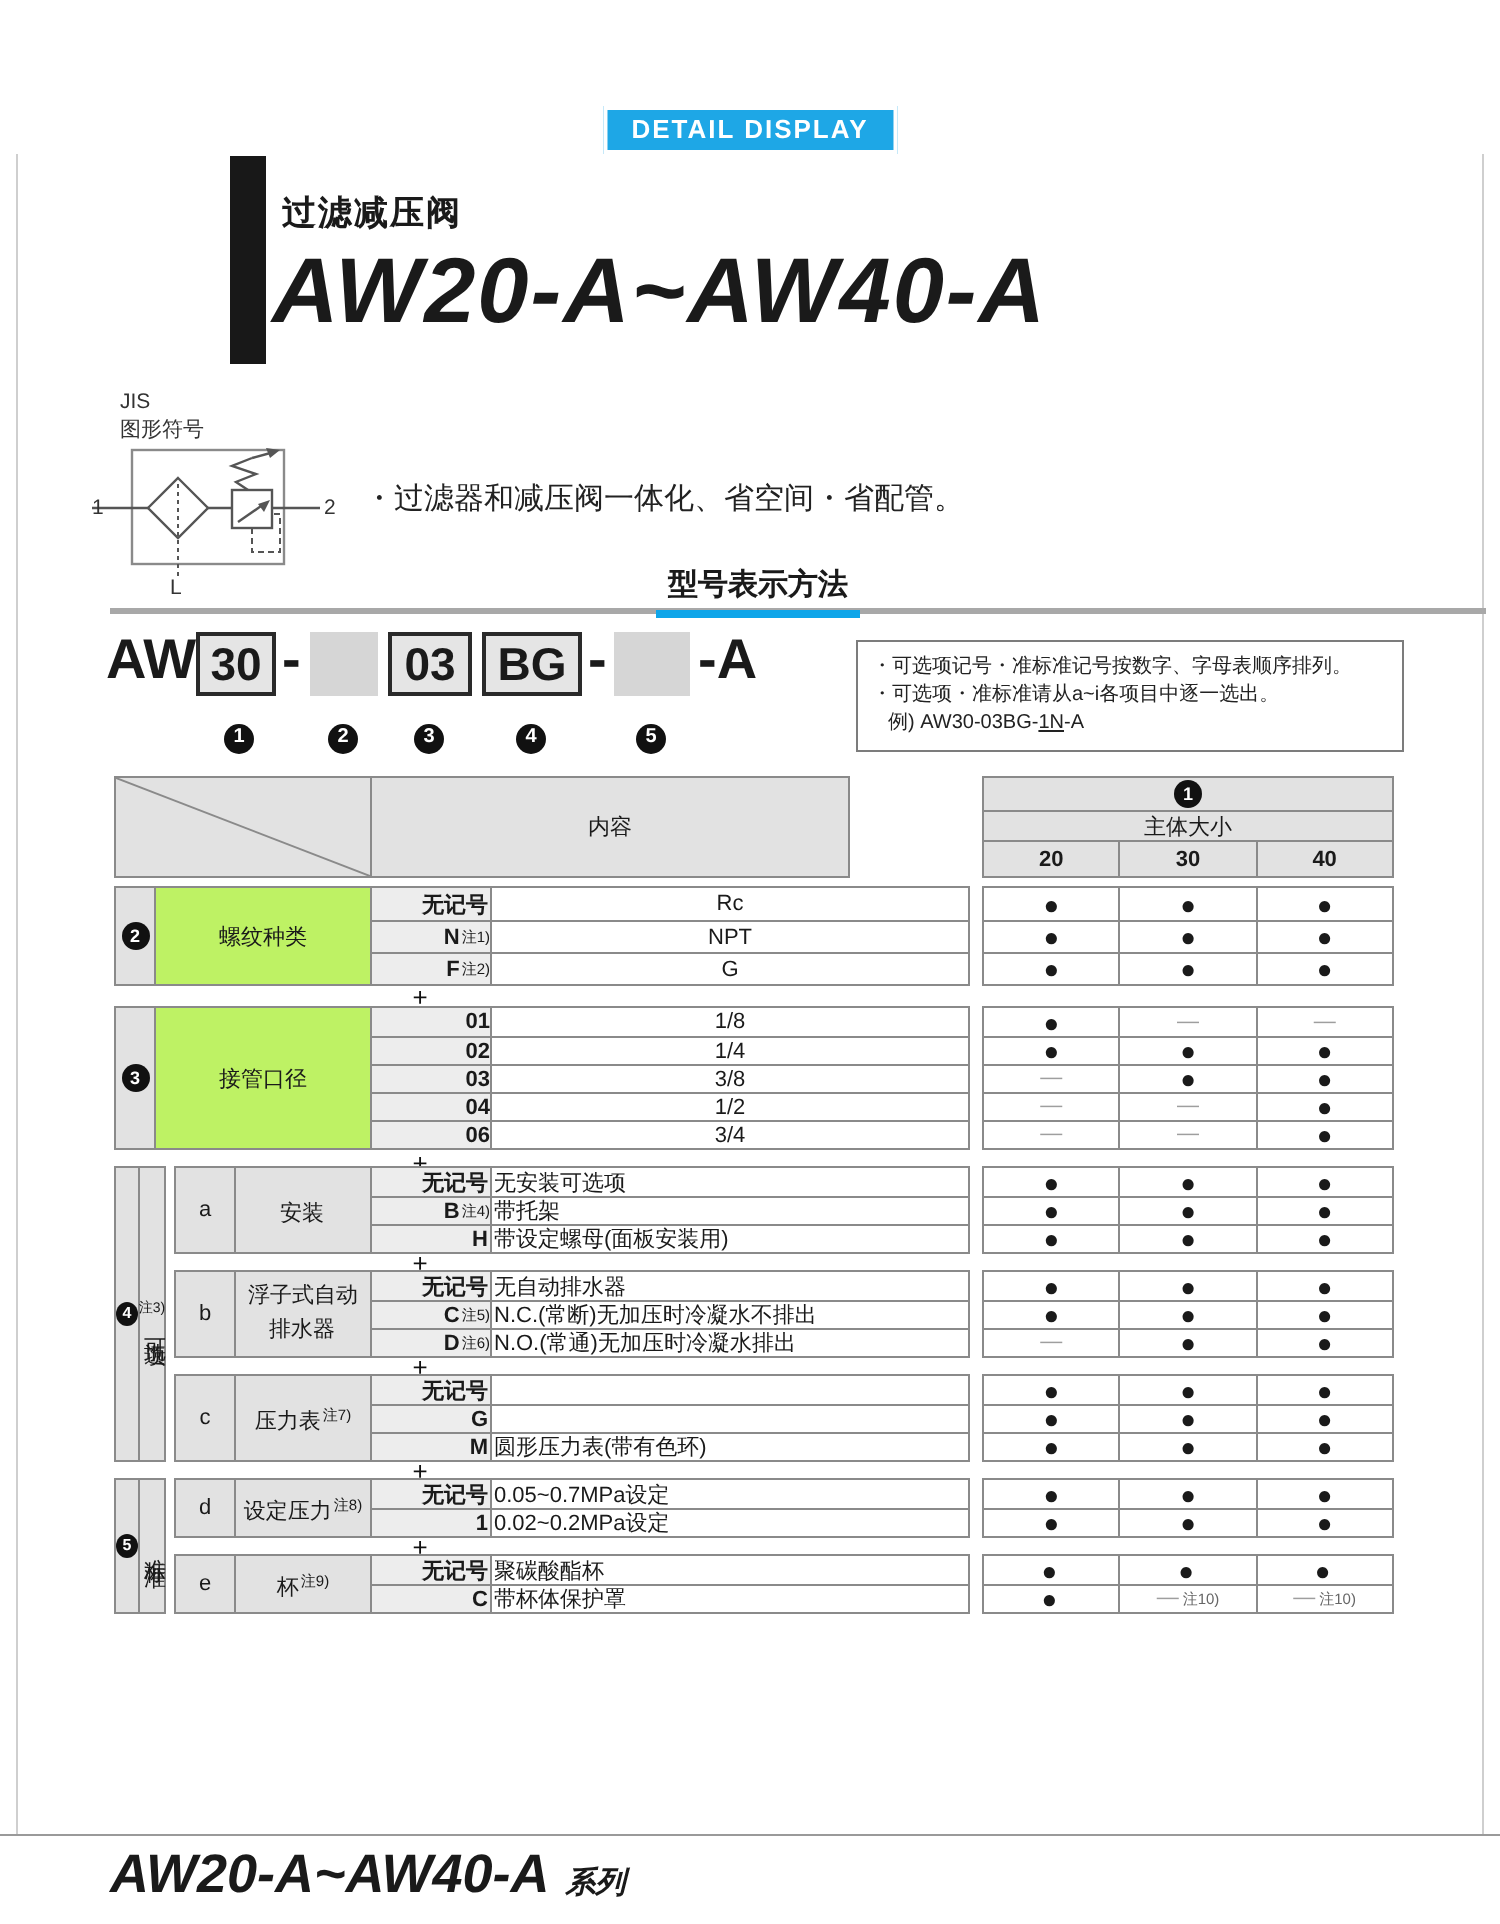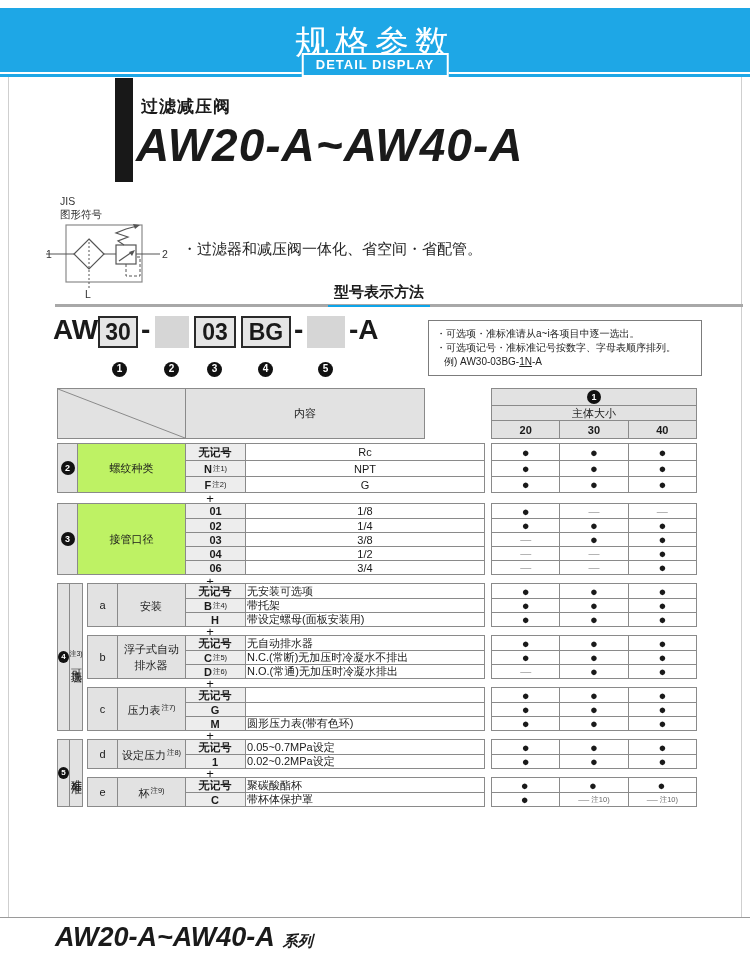--- a/index.html
+++ b/index.html
@@ -26,21 +26,21 @@
     font-style:italic;letter-spacing:1px;white-space:nowrap;}
 
   
   .jis-label{position:absolute;left:60px;font-size:10.5px;color:#333;}
   .jis-svg{position:absolute;left:36px;top:220px;}
   .bullet{position:absolute;left:182px;top:240px;font-size:15px;color:#222;}
 
   
   .model-rule{position:absolute;left:55px;top:304px;width:688px;height:3px;background:#a8a8a8;}
   .model-heading{position:absolute;left:328px;top:283px;font-size:15px;font-weight:bold;
-    border-bottom:2px solid #0ea5e9;padding:0 6px 3px;z-index:2;}
+    border-bottom:4px solid #0ea5e9;padding:0 6px 3px;z-index:2;}
   .mc{position:absolute;top:314px;font-size:28px;font-weight:bold;}
   .mbox{position:absolute;top:316px;height:32px;box-sizing:border-box;display:flex;
     align-items:center;justify-content:center;font-size:23px;font-weight:bold;}
   .mbox.framed{border:2px solid #2a2a2a;background:#e5e5e5;}
   .mbox.blank{background:#d6d6d6;}
   .mmark{position:absolute;top:358px;}
   .circle{display:inline-flex;align-items:center;justify-content:center;
     width:14px;height:14px;border-radius:50%;background:#111;color:#fff;
     font-size:9px;font-weight:bold;line-height:1;}
   .mmark .circle{width:15px;height:15px;font-size:10px;}
@@ -60,21 +60,21 @@
   .cLet{width:30px;background:#e2e2e2;border-right:1px solid #8a8a8a;display:flex;
     align-items:center;justify-content:center;box-sizing:border-box;}
   .cName{width:68px;background:#e2e2e2;border-right:1px solid #8a8a8a;display:flex;
     align-items:center;justify-content:center;box-sizing:border-box;text-align:center;
     padding:0 2px;line-height:13px;}
   .rows{display:flex;flex-direction:column;flex:1;}
   .trow{display:flex;box-sizing:border-box;}
   .trow + .trow{border-top:1px solid #8a8a8a;}
   .h16 .trow{height:16px;} .h14 .trow{height:14px;}
   .sym{width:60px;background:#ededed;border-right:1px solid #8a8a8a;display:flex;
-    align-items:center;justify-content:center;box-sizing:border-box;}
+    align-items:center;justify-content:flex-end;box-sizing:border-box;}
   .symv{font-weight:bold;}
   .sup{font-size:7.5px;vertical-align:4px;margin-left:1px;font-weight:normal;}
   .cont{width:238px;display:flex;align-items:center;padding-left:1px;box-sizing:border-box;background:#fff;}
   .ccenter .cont{justify-content:center;padding-left:0;}
 
   
   .sidebox{position:absolute;left:57px;width:26px;box-sizing:border-box;border:1px solid #8a8a8a;
     background:#e2e2e2;display:flex;font-size:11px;}
   .sc1{width:12px;border-right:1px solid #8a8a8a;display:flex;align-items:center;
     justify-content:center;box-sizing:border-box;}
@@ -115,24 +115,20 @@
   
   .footer-series{position:absolute;left:55px;top:922px;font-size:27px;font-weight:bold;
     font-style:italic;white-space:nowrap;}
   .footer-suffix{font-size:15px;margin-left:8px;font-weight:bold;}
 </style>
 </head>
 <body>
 
 <div class="page">
 
-  <div class="banner">
-    <div class="banner-title">规格参数</div>
-    <div class="banner-rule"></div>
-  </div>
   <div class="banner-badge">DETAIL DISPLAY</div>
 
   <div class="side-border" style="left:8px"></div>
   <div class="side-border" style="left:741px"></div>
 
   <div class="accent-bar"></div>
   <div class="prod-cat">过滤减压阀</div>
   <div class="prod-series">AW20-A~AW40-A</div>
 
   <div class="jis-label" style="top:195px">JIS</div>
@@ -169,22 +165,22 @@
   <div class="mbox blank" style="left:307px;width:38px"></div>
   <div class="mc" style="left:349px">-A</div>
 
   <div class="mmark" style="left:112px"><span class="circle">1</span></div>
   <div class="mmark" style="left:164px"><span class="circle">2</span></div>
   <div class="mmark" style="left:207px"><span class="circle">3</span></div>
   <div class="mmark" style="left:258px"><span class="circle">4</span></div>
   <div class="mmark" style="left:318px"><span class="circle">5</span></div>
 
   <div class="notes-box">
+    <div>・可选项记号・准标准记号按数字、字母表顺序排列。</div>
     <div>・可选项・准标准请从a~i各项目中逐一选出。</div>
-    <div>・可选项记号・准标准记号按数字、字母表顺序排列。</div>
     <div class="notes-ex"><span>例) AW30-03BG-</span><span class="notes-u">1N</span><span>-A</span></div>
   </div>
 
   <div class="grp hdrL" style="top:388px">
     <div class="diag">
       <svg width="127" height="49" style="position:absolute;left:0;top:0">
           <line x1="0" y1="0" x2="127" y2="49" stroke="#8a8a8a" stroke-width="1"></line>
         </svg>
     </div>
     <div class="hcont">内容</div>

